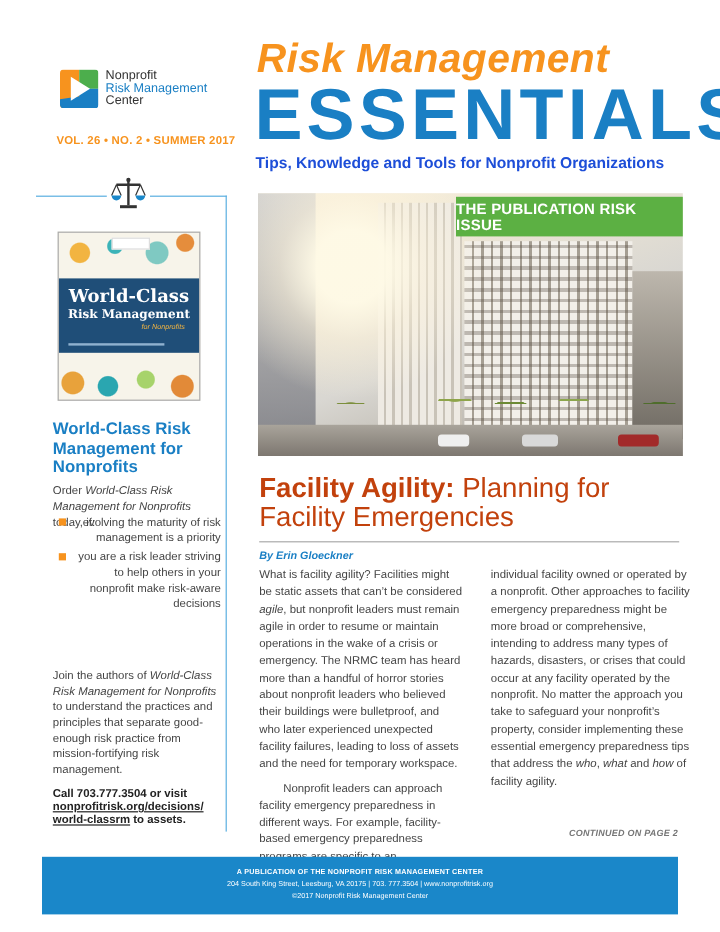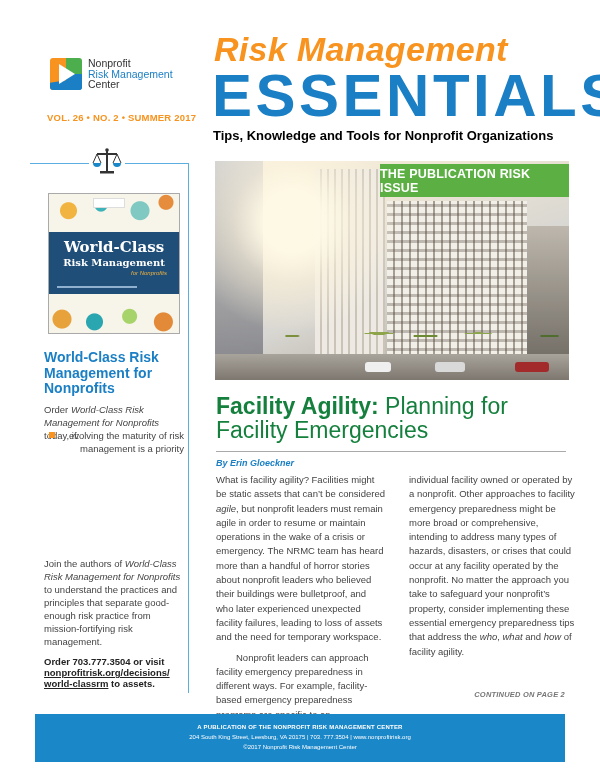--- a/index.html
+++ b/index.html
@@ -15,27 +15,27 @@
   .logo-mark .q-bl2 { position: absolute; left: 0; bottom: 0; width: 100%; height: 38%; background: #1a7fc4; clip-path: polygon(0 40%, 100% 0, 100% 100%, 0 100%); }
   .logo-mark .play { position: absolute; left: 9px; top: 6px; width: 0; height: 0;
     border-top: 10px solid transparent; border-bottom: 10px solid transparent; border-left: 16px solid #ffffff; }
   .logo-text { margin-left: 6px; font-size: 10.5px; line-height: 10.5px; color: #333; }
   .logo-text .blue { color: #1a7fc4; }
   .issue-line { position: absolute; left: 47px; top: 112px; font-size: 9.5px; font-weight: bold; color: #f7931e; letter-spacing: 0.2px; }
 
   
   .title-top { position: absolute; left: 214px; top: 30px; font-size: 34px; font-style: italic; font-weight: bold; color: #f7931e; letter-spacing: 0.3px; }
   .title-main { position: absolute; left: 212px; top: 66px; font-size: 60px; font-weight: bold; color: #1a7fc4; letter-spacing: 3.5px; line-height: 60px; }
-  .tagline { position: absolute; left: 213px; top: 128px; font-size: 13px; font-weight: bold; color: #000000; }
+  .tagline { position: absolute; left: 213px; top: 128px; font-size: 13px; font-weight: bold; color: #1d4ed8; }
 
   
   .sidebar-frame { position: absolute; left: 30px; top: 163px; width: 159px; height: 530px;
     border-top: 1.5px solid #5aaee0; border-right: 1.5px solid #5aaee0; }
   .scale-icon { position: absolute; left: 89px; top: 146px; width: 36px; height: 30px; background: #fff; display: flex; justify-content: center; }
-  .book { position: absolute; left: 48px; top: 193px; width: 132px; height: 141px; border: 1px solid #aaa; overflow: hidden;
+  .book { position: absolute; left: 48px; top: 193px; width: 119px; height: 141px; border: 1px solid #aaa; overflow: hidden;
     background:
       radial-gradient(circle at 15% 12%, #f2b441 0 8px, transparent 9px),
       radial-gradient(circle at 40% 8%, #3bb3b8 0 6px, transparent 7px),
       radial-gradient(circle at 70% 12%, #7fc9c2 0 9px, transparent 10px),
       radial-gradient(circle at 90% 6%, #e58d3c 0 7px, transparent 8px),
       radial-gradient(circle at 10% 90%, #e8a23b 0 9px, transparent 10px),
       radial-gradient(circle at 35% 92%, #2aa6b0 0 8px, transparent 9px),
       radial-gradient(circle at 62% 88%, #a7d36b 0 7px, transparent 8px),
       radial-gradient(circle at 88% 92%, #e28a38 0 9px, transparent 10px),
       #f7f4ea; }
@@ -80,21 +80,21 @@
       radial-gradient(ellipse at 95% 50%, #4f6d2c 0 14px, transparent 15px); }
   .street { position: absolute; left: 0; bottom: 0; width: 100%; height: 26px; background: linear-gradient(180deg,#a9a49b,#7d7770); }
   .car { position: absolute; bottom: 8px; height: 10px; border-radius: 3px; }
   .car.c1 { left: 150px; width: 26px; background: #efefef; }
   .car.c2 { left: 220px; width: 30px; background: #d9d9d9; }
   .car.c3 { left: 300px; width: 34px; background: #a22a2a; }
   .badge { position: absolute; left: 380px; top: 164px; width: 189px; height: 33px; background: #5cb043;
     color: #fff; font-size: 12.5px; font-weight: bold; display: flex; align-items: center; justify-content: center; letter-spacing: 0.2px; }
 
   
-  .article-title { position: absolute; left: 216px; top: 394px; width: 350px; font-size: 23px; line-height: 24px; color: #15803d; }
+  .article-title { position: absolute; left: 216px; top: 394px; width: 350px; font-size: 23px; line-height: 24px; color: #c2410c; }
   .article-title b { font-weight: bold; }
   .article-rule { position: absolute; left: 216px; top: 451px; width: 350px; height: 1px; background: #aaa; }
   .byline { position: absolute; left: 216px; top: 458px; font-size: 9px; font-style: italic; font-weight: bold; color: #1a7fc4; }
   .col { position: absolute; top: 473px; width: 170px; font-size: 9.5px; line-height: 14.3px; color: #444; }
   .col.left { left: 216px; }
   .col.right { left: 409px; }
   .col p + p { text-indent: 20px; margin-top: 6px; }
   .col i { font-style: italic; }
   .sub-heading { font-size: 13px; font-weight: bold; color: #1a7fc4; margin-top: 7px; margin-bottom: 3px; line-height: 16px; }
   .continued { position: absolute; left: 397px; top: 690px; width: 168px; text-align: right; font-size: 7.5px; font-weight: bold; font-style: italic; color: #777; letter-spacing: 0.2px; }
@@ -151,26 +151,27 @@
     <div class="book-authors"></div>
   </div>
 </div>
 
 <div class="side-heading">World-Class Risk Management for Nonprofits</div>
 <div class="side-body side-intro">
   <span>Order </span><i>World-Class Risk Management for Nonprofits</i><span> today, if:</span>
 </div>
 <ul class="side-list">
   <li><span class="bullet"></span><span>evolving the maturity of risk management is a priority</span></li>
+  <li><span class="bullet"></span><span>you are a risk leader striving to help others in your nonprofit make risk-aware decisions</span></li>
 </ul>
 <div class="side-body side-join">
   <span>Join the authors of </span><i>World-Class Risk Management for Nonprofits</i><span> to understand the practices and principles that separate good-enough risk practice from mission-fortifying risk management.</span>
 </div>
 <div class="side-cta">
-  <span>Order 703.777.3504 or visit </span><a>nonprofitrisk.org/decisions/ world-classrm</a><span> to assets.</span>
+  <span>Call 703.777.3504 or visit </span><a>nonprofitrisk.org/decisions/ world-classrm</a><span> to assets.</span>
 </div>
 
 <div class="hero">
   <div class="bldg b1"></div>
   <div class="bldg b2"></div>
   <div class="bldg b3"></div>
   <div class="bldg b4"></div>
   <div class="sky"></div>
   <div class="trees"></div>
   <div class="street"></div>

